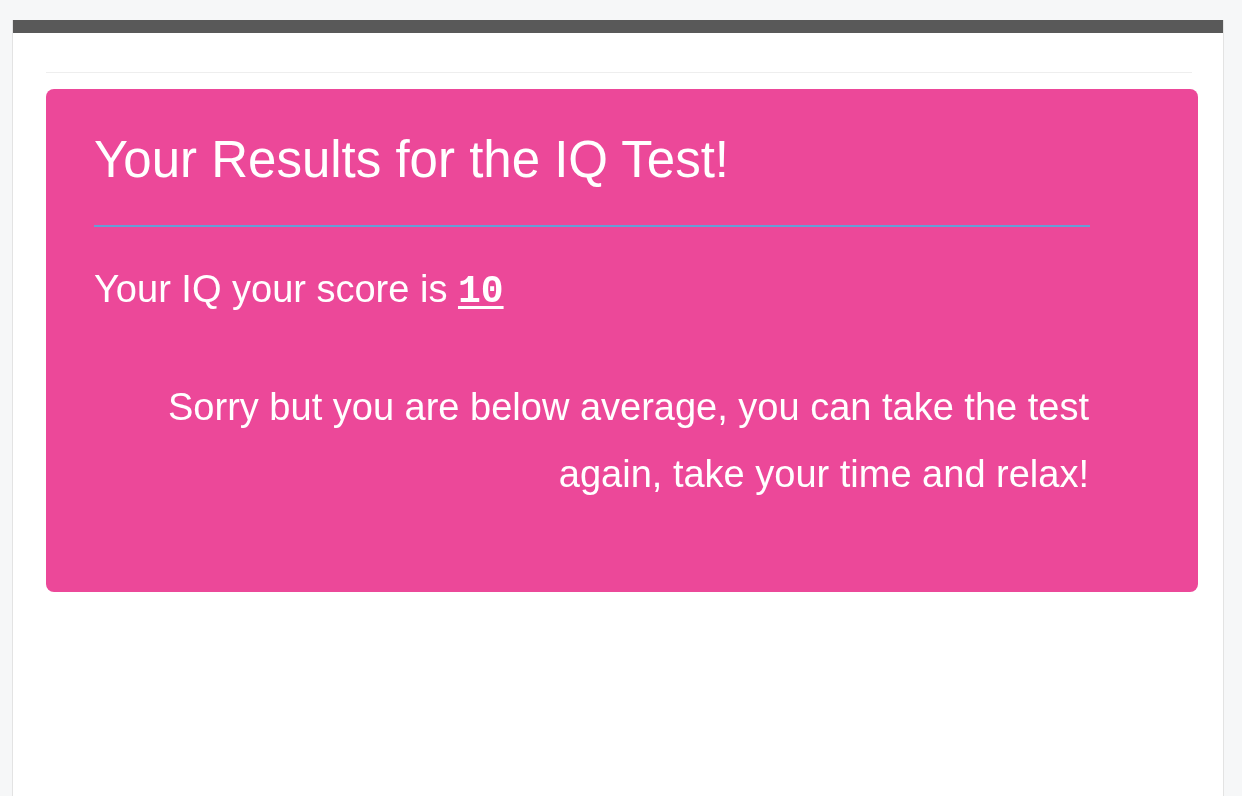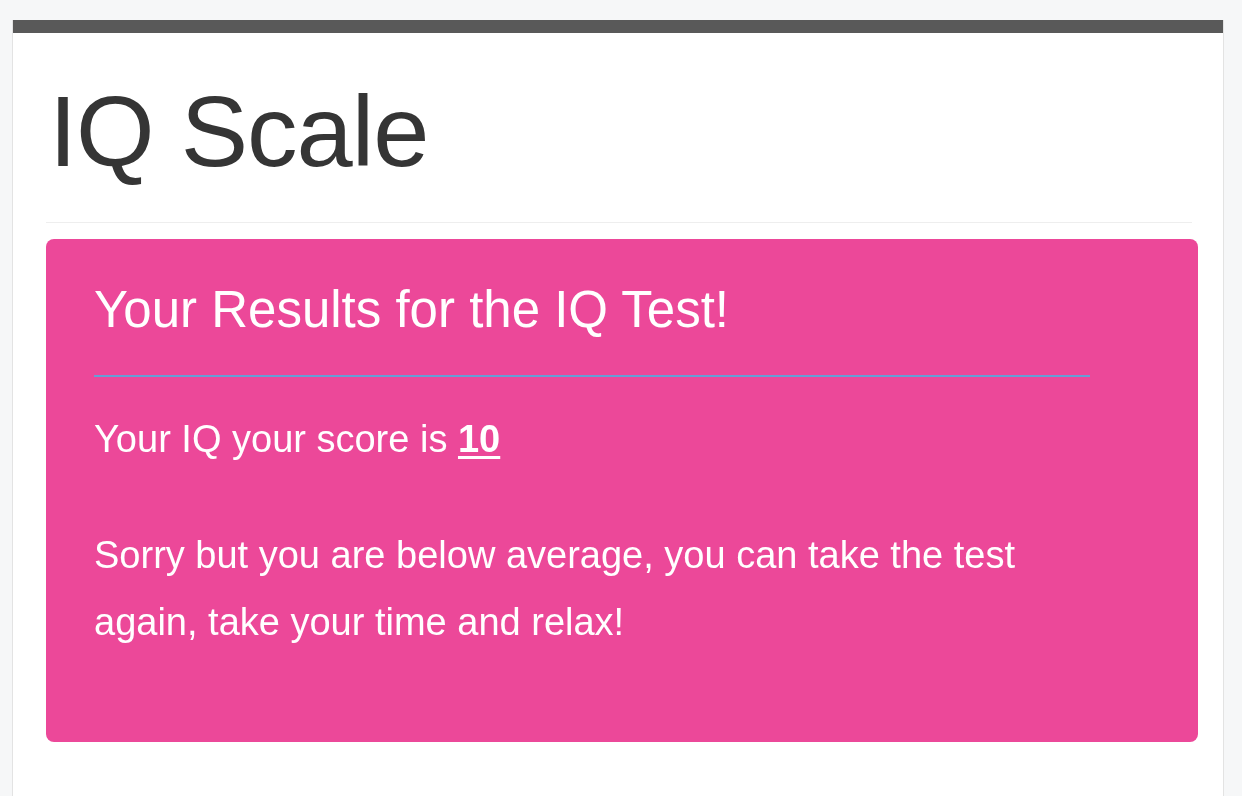--- a/index.html
+++ b/index.html
@@ -104,42 +104,43 @@
     line-height: 1.2;
     color: #ffffff;
     font-weight: 400;
     white-space: nowrap;
   }
 
   .score-value {
     font-weight: 700;
     text-decoration: underline;
     text-underline-offset: 4px;
+    font-family: Liberation Mono, monospace;
   }
 
   .verdict-line {
     margin: 0;
     padding: 59px 0 0 0;
     font-size: 38px;
     line-height: 1.76;
     color: #ffffff;
     font-weight: 400;
     max-width: 995px;
+    text-align: right;
   }
 </style>
 </head>
 <body>
 
 <div class="page-container">
 
   <div class="top-bar"></div>
 
   <div class="page-inner">
 
-    <h1 class="page-title">IQ Scale</h1>
 
     <hr class="title-rule">
 
     <section class="results-panel">
 
       <h2 class="panel-heading">Your Results for the IQ Test!</h2>
 
       <hr class="panel-rule">
 
       <div class="panel-body">

